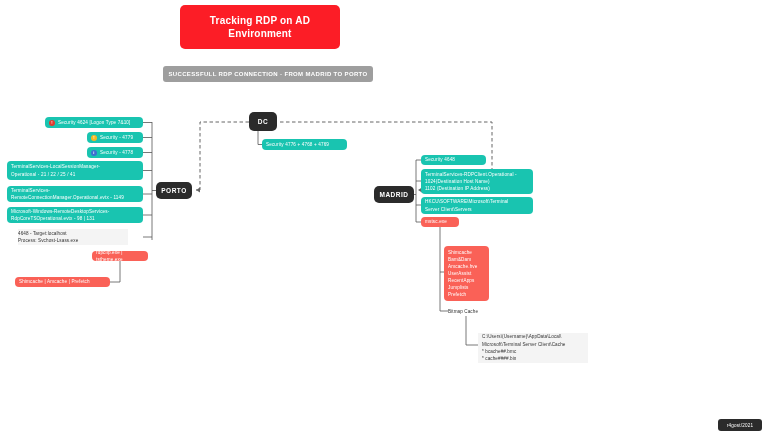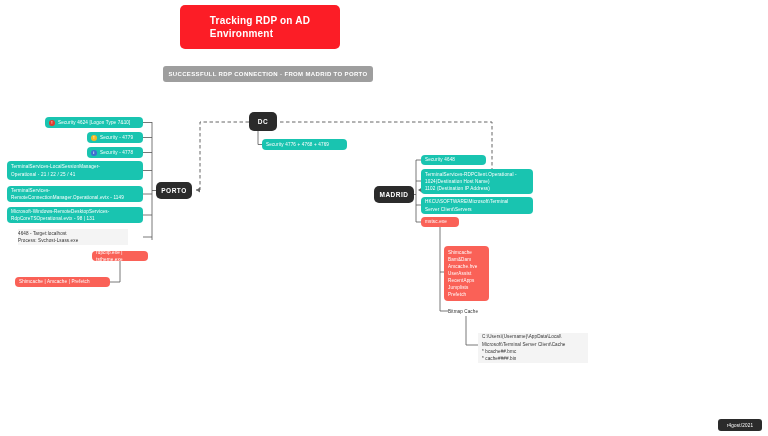--- a/index.html
+++ b/index.html
@@ -14,21 +14,21 @@
   #canvas{position:absolute;left:0;top:0;width:768px;height:436px;}
   #svg-layer{position:absolute;left:0;top:0;width:768px;height:436px;pointer-events:none;}
 
   .node{position:absolute;box-sizing:border-box;}
 
   
   .title-card{
     left:180px;top:5px;width:160px;height:44px;
     background:#fc1d26;border-radius:5px;
     color:#ffffff;font-size:10px;font-weight:bold;
-    display:flex;align-items:center;justify-content:center;text-align:left;
+    display:flex;align-items:center;justify-content:center;text-align:center;
     line-height:1.35;letter-spacing:.2px;
   }
   .subtitle-card{
     left:163px;top:66px;width:210px;height:16px;
     background:#9e9e9e;border-radius:3px;
     color:#ffffff;font-size:6px;font-weight:bold;
     display:flex;align-items:center;justify-content:center;text-align:center;
     letter-spacing:.35px;
   }
 

